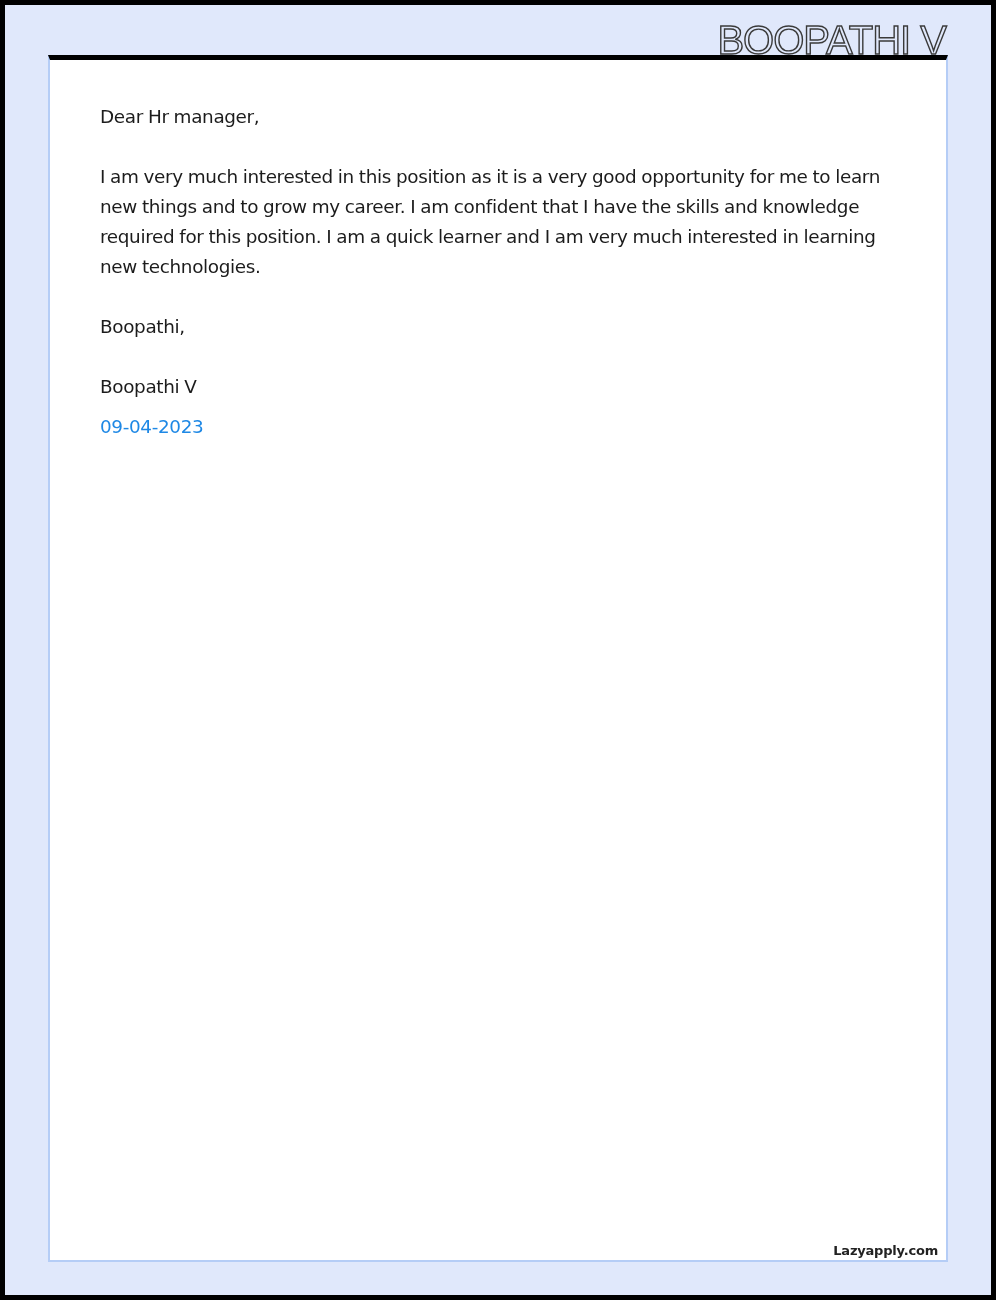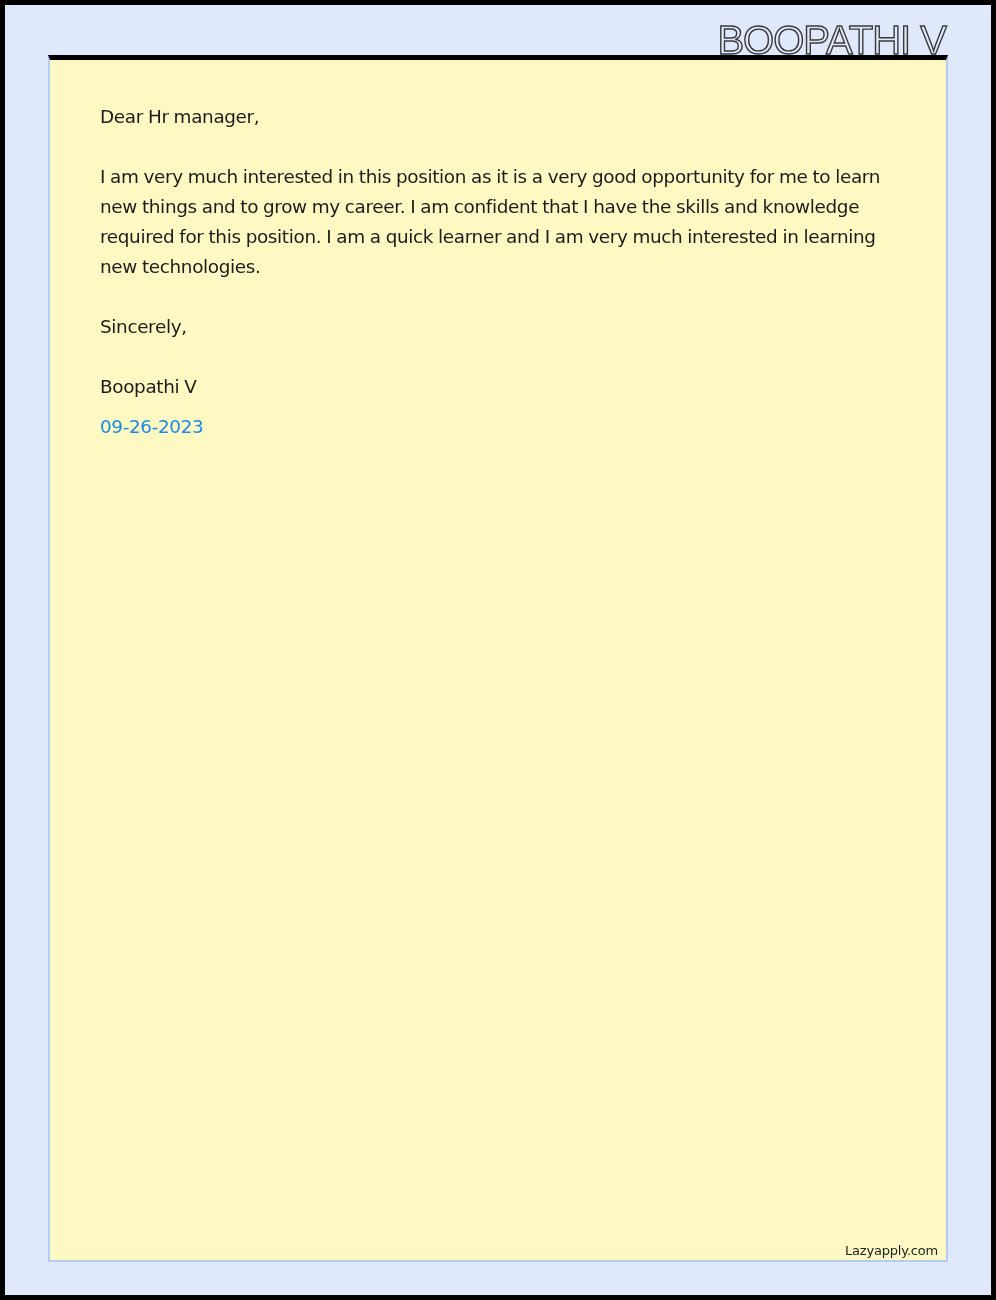--- a/index.html
+++ b/index.html
@@ -28,21 +28,21 @@
       -webkit-text-stroke: 1.4px #3a3a3a;
       white-space: nowrap;
     }
     .page {
       position: absolute;
       left: 43px;
       top: 50px;
       width: 900px;
       height: 1207px;
       box-sizing: border-box;
-      background: #fef9c3;
+      background: #ffffff;
       border-top: 5px solid #000;
       border-left: 2px solid #b5cdf6;
       border-right: 2px solid #b5cdf6;
       border-bottom: 2px solid #b5cdf6;
     }
     .letter {
       position: absolute;
       left: 50px;
       top: 42px;
       width: 800px;
@@ -62,29 +62,30 @@
       color: #1e88e5;
       margin: 0;
     }
     .footer-brand {
       position: absolute;
       right: 8px;
       bottom: 2px;
       font-size: 13px;
       color: #222;
       letter-spacing: -0.2px;
+      font-weight: bold;
     }
   </style>
 </head>
 <body>
 
 <div class="header-name">BOOPATHI V</div>
 
 <div class="page">
   <div class="letter">
     <p>Dear Hr manager,</p>
     <p>I am very much interested in this position as it is a very good opportunity for me to learn new things and to grow my career. I am confident that I have the skills and knowledge required for this position. I am a quick learner and I am very much interested in learning new technologies.</p>
-    <p>Sincerely,</p>
+    <p>Boopathi,</p>
     <p class="signature">Boopathi V</p>
-    <p class="date">09-26-2023</p>
+    <p class="date">09-04-2023</p>
   </div>
   <div class="footer-brand">Lazyapply.com</div>
 </div>
 
 </body></html>

